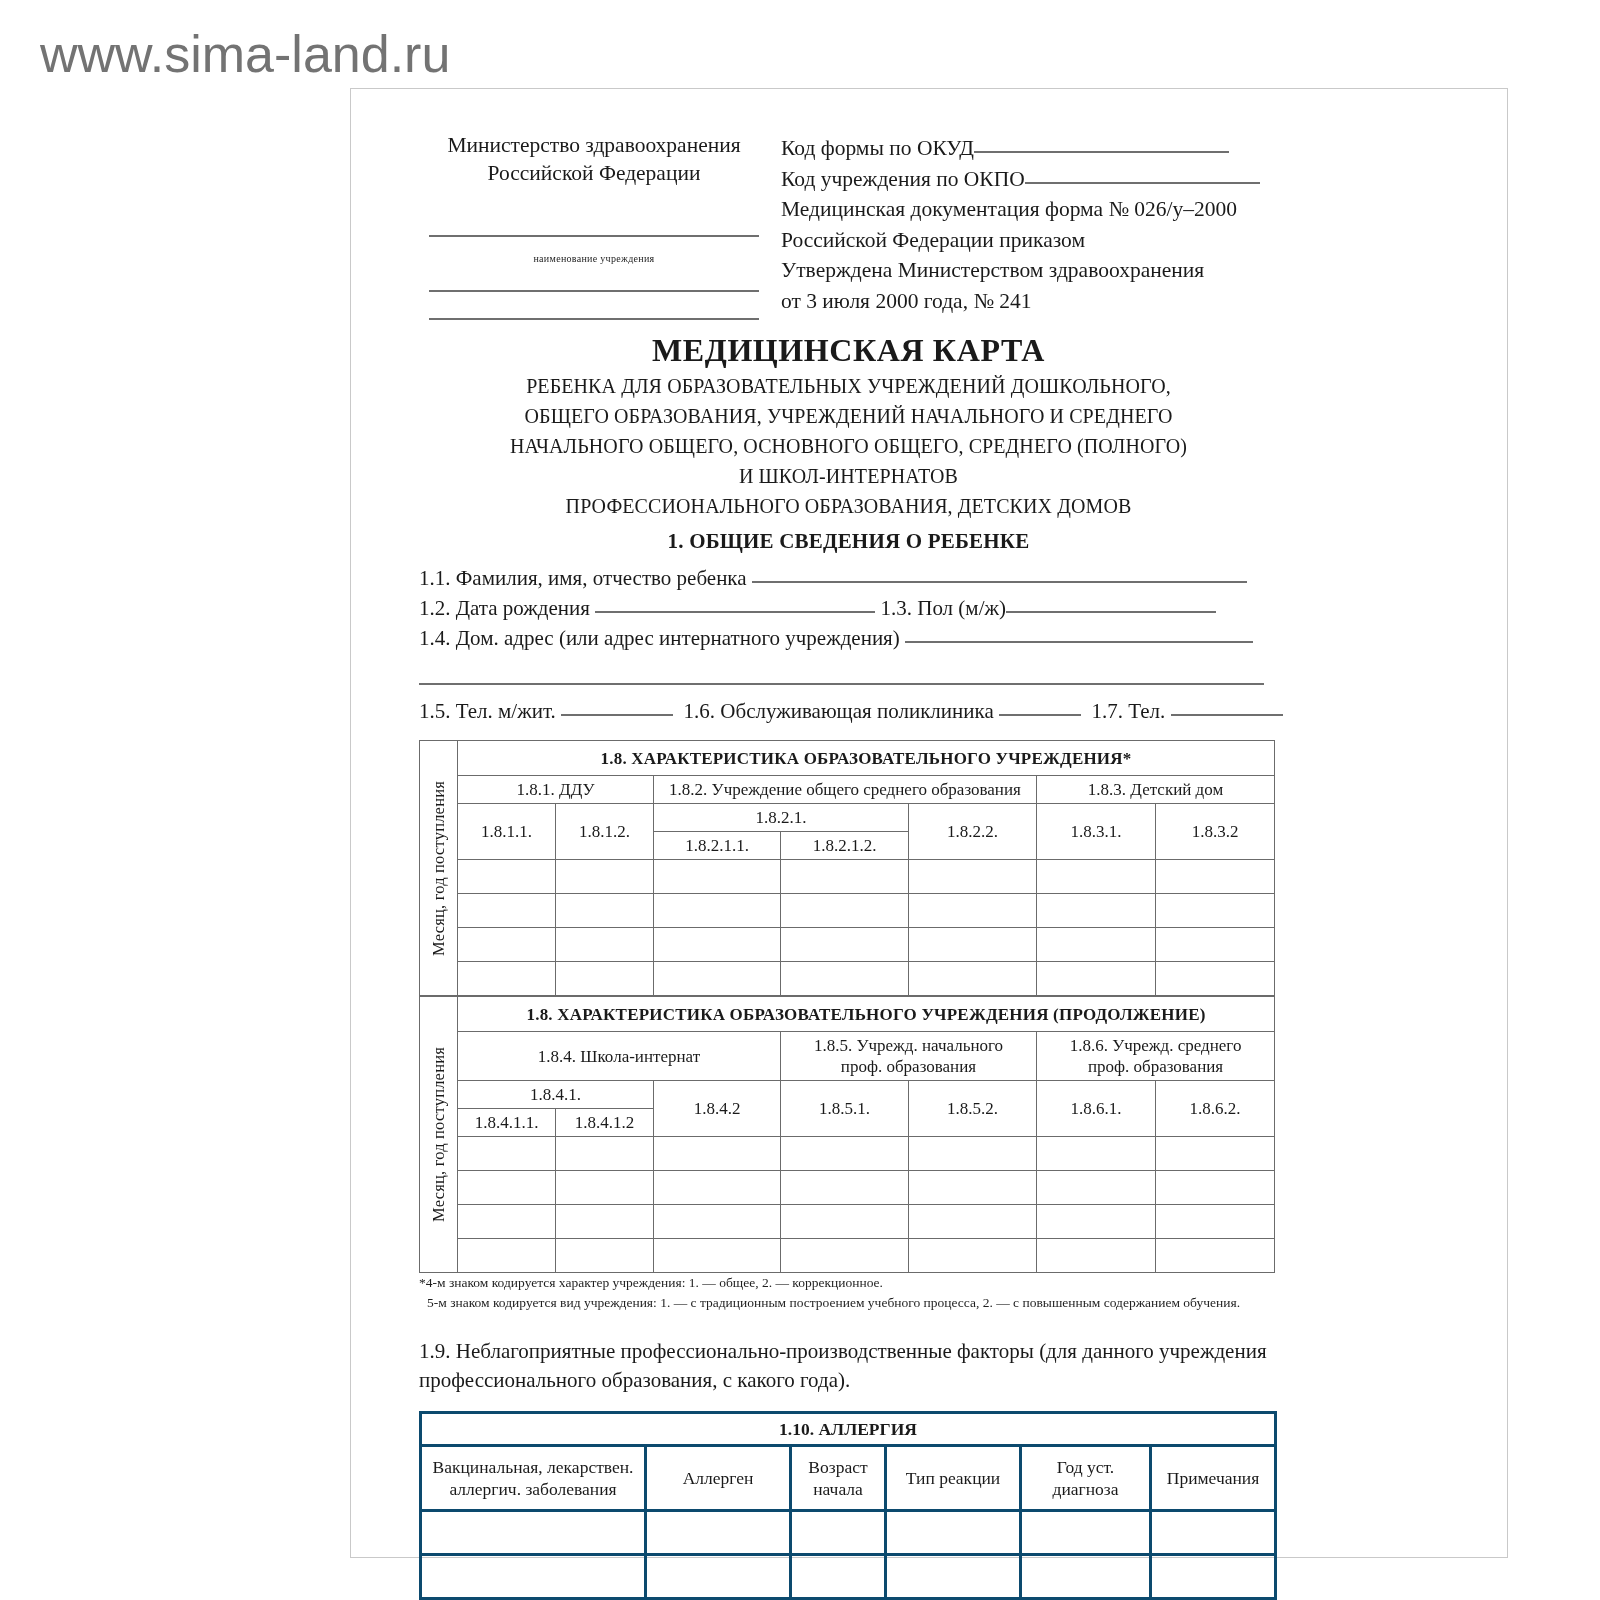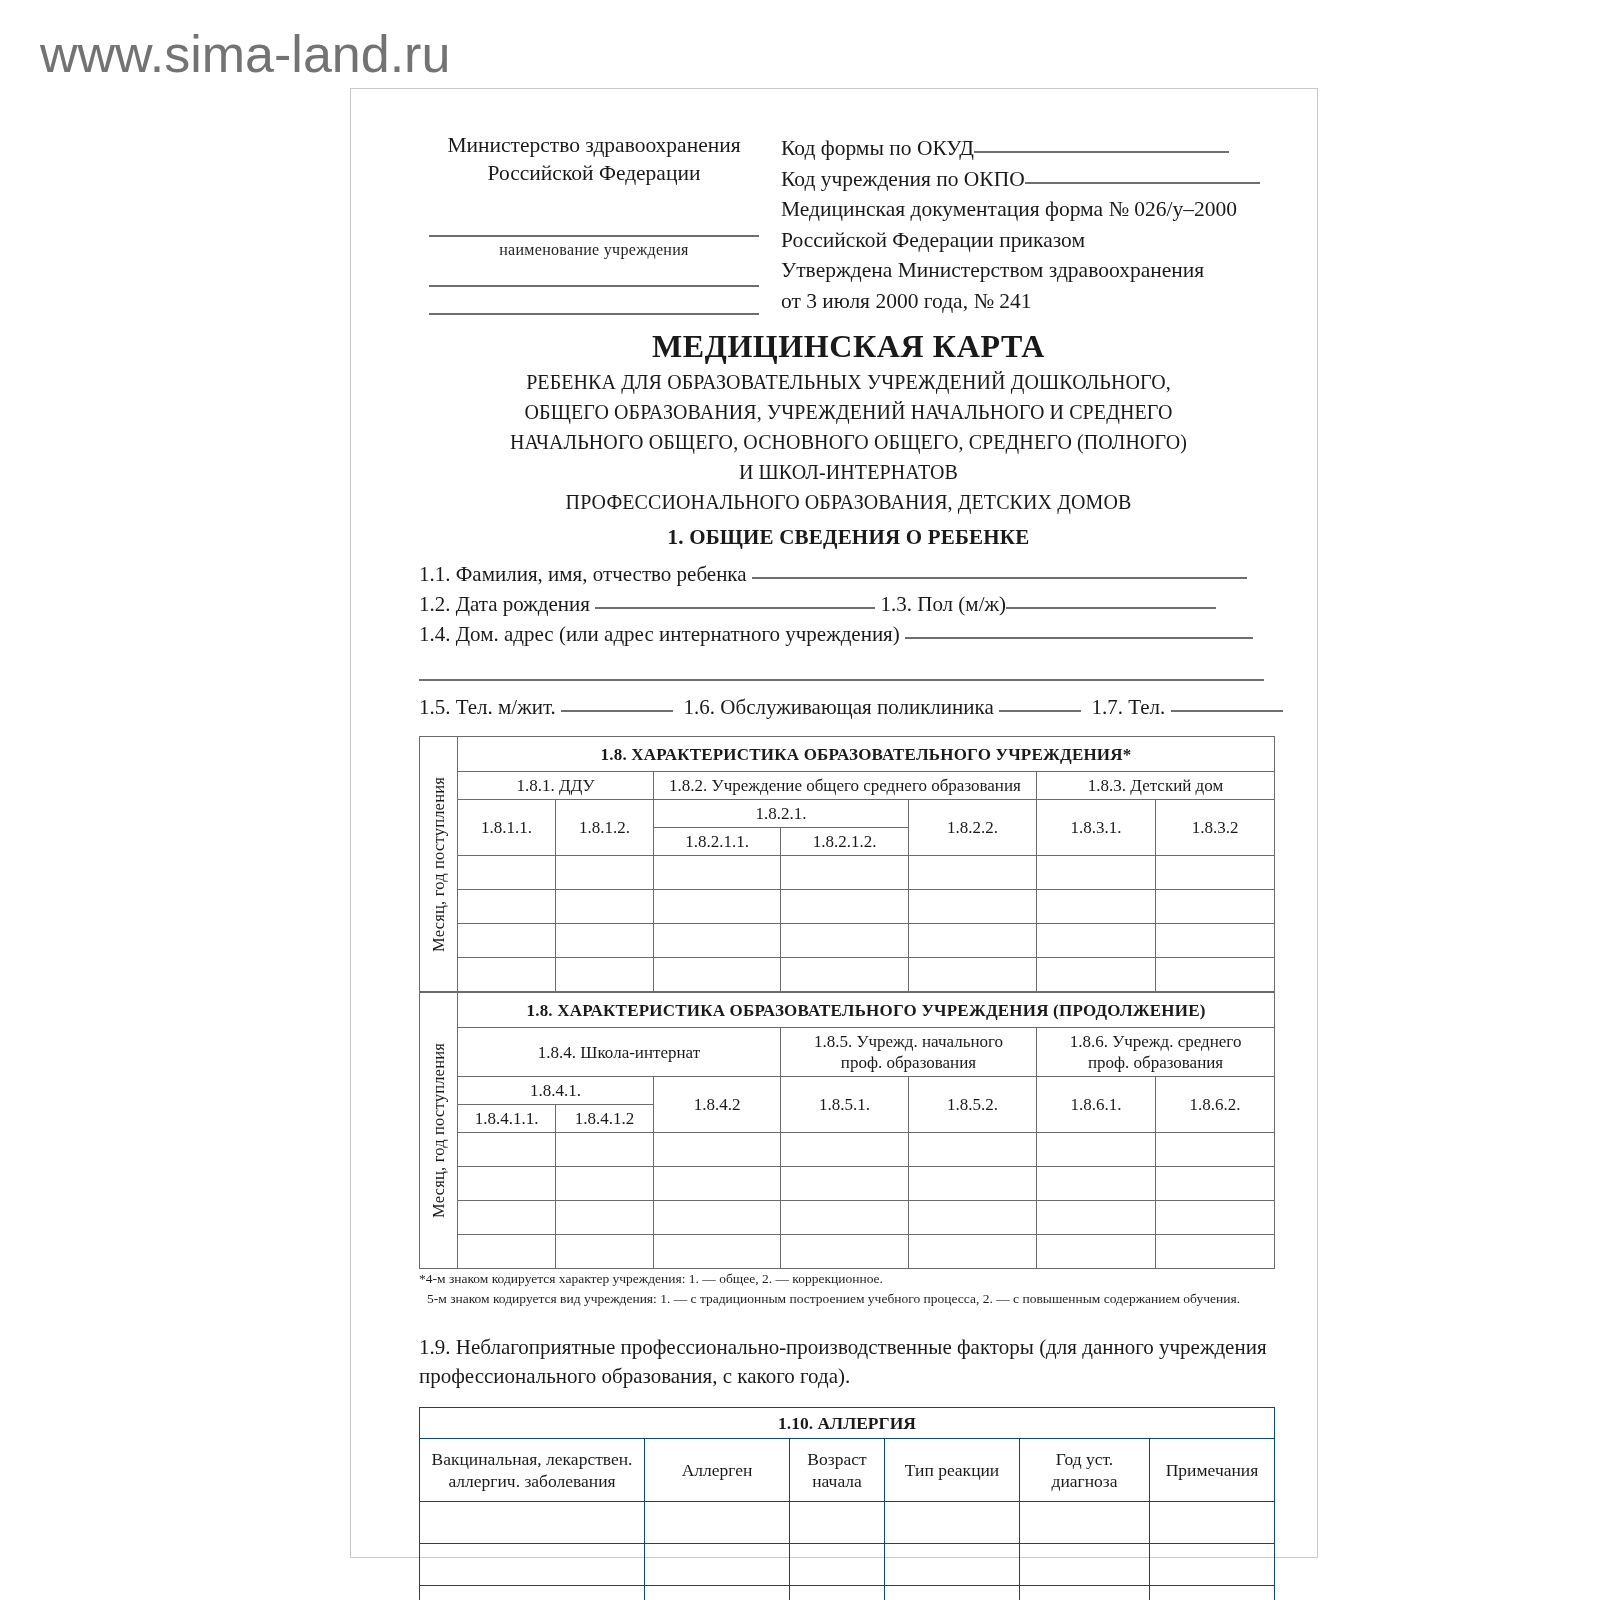--- a/index.html
+++ b/index.html
@@ -21,21 +21,21 @@
     color:#737373;
     letter-spacing:0px;
     white-space:nowrap;
     z-index:5;
   }
 
   
   #sheet{
     position:absolute;
     left:350px; top:88px;
-    width:968px; height:1470px;
+    width:1158px; height:1470px;
     background:#ffffff;
     border:1px solid #c9c9c9;
     box-shadow:0 0 0 0 transparent;
     z-index:10;
     box-sizing:border-box;
   }
   #page-inner{
     position:absolute;
     left:60px; top:42px;
     width:875px;
@@ -55,23 +55,23 @@
   .rule{
     border-bottom:2px solid #6f6f6f;
     height:0;
     margin:0;
   }
   .rule-1{margin-top:48px;}
   .rule-2{margin-top:26px;}
   .rule-3{margin-top:26px;}
   .caption{
     text-align:center;
-    font-size:16px;
+    font-size:10px;
     letter-spacing:.3px;
-    margin-top:4px;
+    margin-top:16px;
     color:#242424;
   }
   .hdr-right .line{
     font-size:21.5px;
     line-height:30.5px;
     white-space:nowrap;
     position:relative;
   }
   .hdr-right .fill{
     display:inline-block;
@@ -193,21 +193,21 @@
 
   
   table.allergy{
     border-collapse:collapse;
     width:855px;
     margin-left:8px;
     margin-top:16px;
     table-layout:fixed;
   }
   table.allergy td{
-    border:1px solid #0c4a6e;
+    border:3px solid #0c4a6e;
     font-size:17.5px;
     text-align:center;
     line-height:22px;
     padding:4px 3px;
     vertical-align:middle;
   }
   td.allergy-banner{
     font-weight:bold;
     font-size:19px;
     padding:3px 0;

